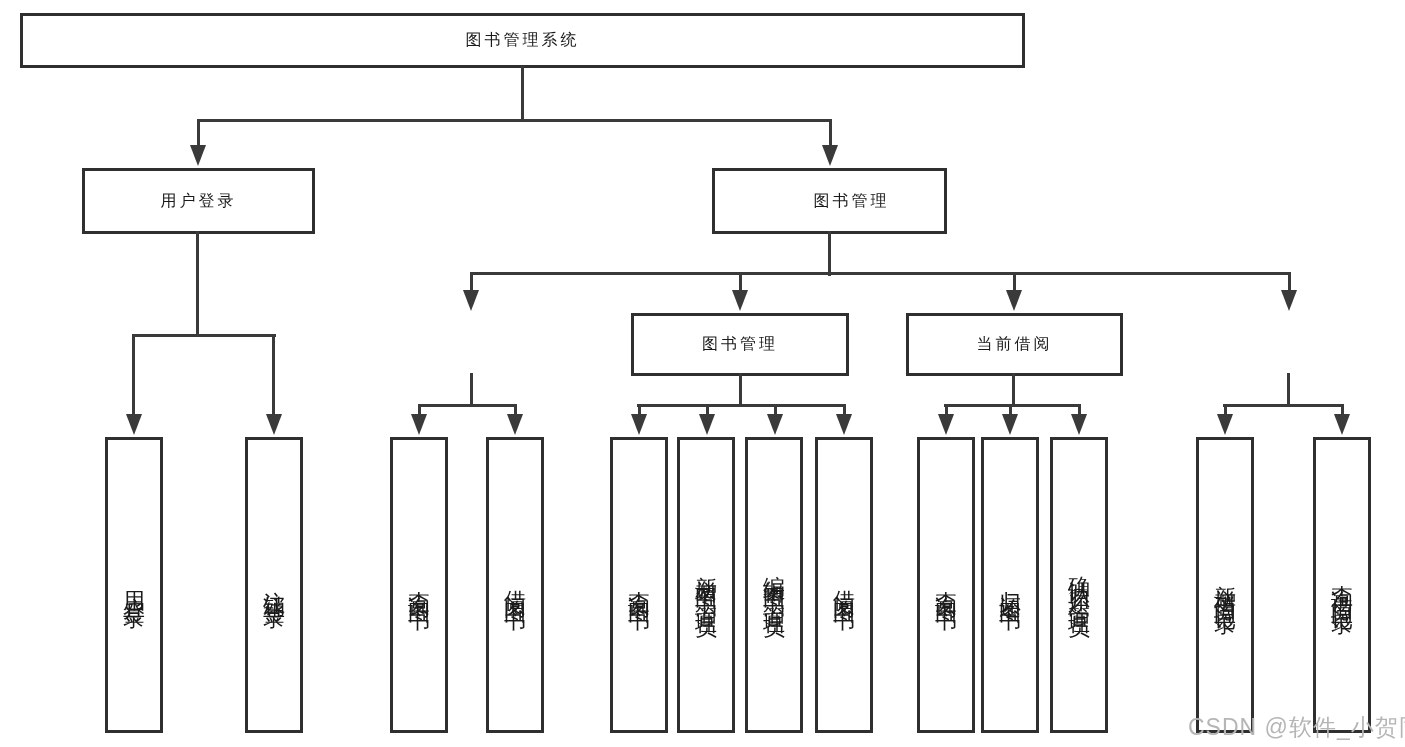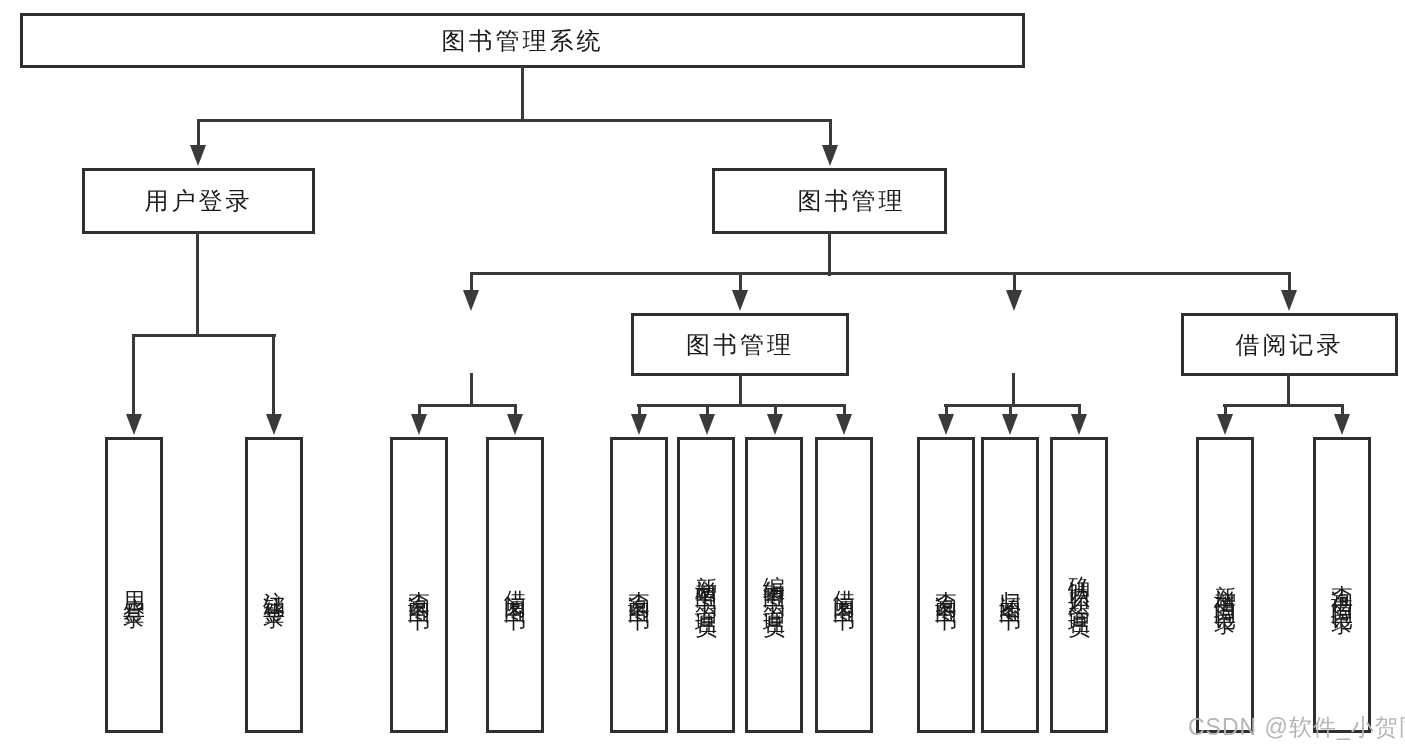--- a/index.html
+++ b/index.html
@@ -9,21 +9,21 @@
   .box{
     position:absolute;
     background:#ffffff;
     border:3px solid #2f2f2f;
     box-sizing:border-box;
     display:flex;
     align-items:center;
     justify-content:center;
     color:#1a1a1a;
   }
-  .hlabel{font-size:24px;letter-spacing:3px;white-space:nowrap;text-align:center;}
+  .hlabel{font-size:16px;letter-spacing:3px;white-space:nowrap;text-align:center;}
   .vbox .vlabel{
     writing-mode:vertical-rl;
     text-orientation:mixed;
     font-size:22px;
     letter-spacing:6px;
     line-height:1.1;
   }
 
   .vline{position:absolute;width:3px;background:#3a3a3a;}
   .hline{position:absolute;height:3px;background:#3a3a3a;}
@@ -72,21 +72,21 @@
   <div class="vline" style="left:470px;top:272px;height:22px;"></div>
   <div class="arrow" style="left:463px;top:290px;"></div>
   <div class="vline" style="left:739px;top:272px;height:22px;"></div>
   <div class="arrow" style="left:732px;top:290px;"></div>
   <div class="vline" style="left:1013px;top:272px;height:22px;"></div>
   <div class="arrow" style="left:1006px;top:290px;"></div>
   <div class="vline" style="left:1288px;top:272px;height:22px;"></div>
   <div class="arrow" style="left:1281px;top:290px;"></div>
 
   <div class="box hlabel" style="left:631px;top:313px;width:218px;height:63px;">图书管理</div>
-  <div class="box hlabel" style="left:1181px;top:313px;width:217px;height:63px;">借阅记录</div>
+  <div class="box hlabel" style="left:906px;top:313px;width:217px;height:63px;">当前借阅</div>
 
   <div class="vline" style="left:470px;top:373px;height:34px;"></div>
   <div class="hline" style="left:418px;top:404px;width:99px;"></div>
   <div class="vline" style="left:418px;top:404px;height:12px;"></div>
   <div class="arrow" style="left:411px;top:414px;"></div>
   <div class="vline" style="left:514px;top:404px;height:12px;"></div>
   <div class="arrow" style="left:507px;top:414px;"></div>
 
   <div class="vline" style="left:739px;top:373px;height:34px;"></div>
   <div class="hline" style="left:637px;top:404px;width:209px;"></div>

